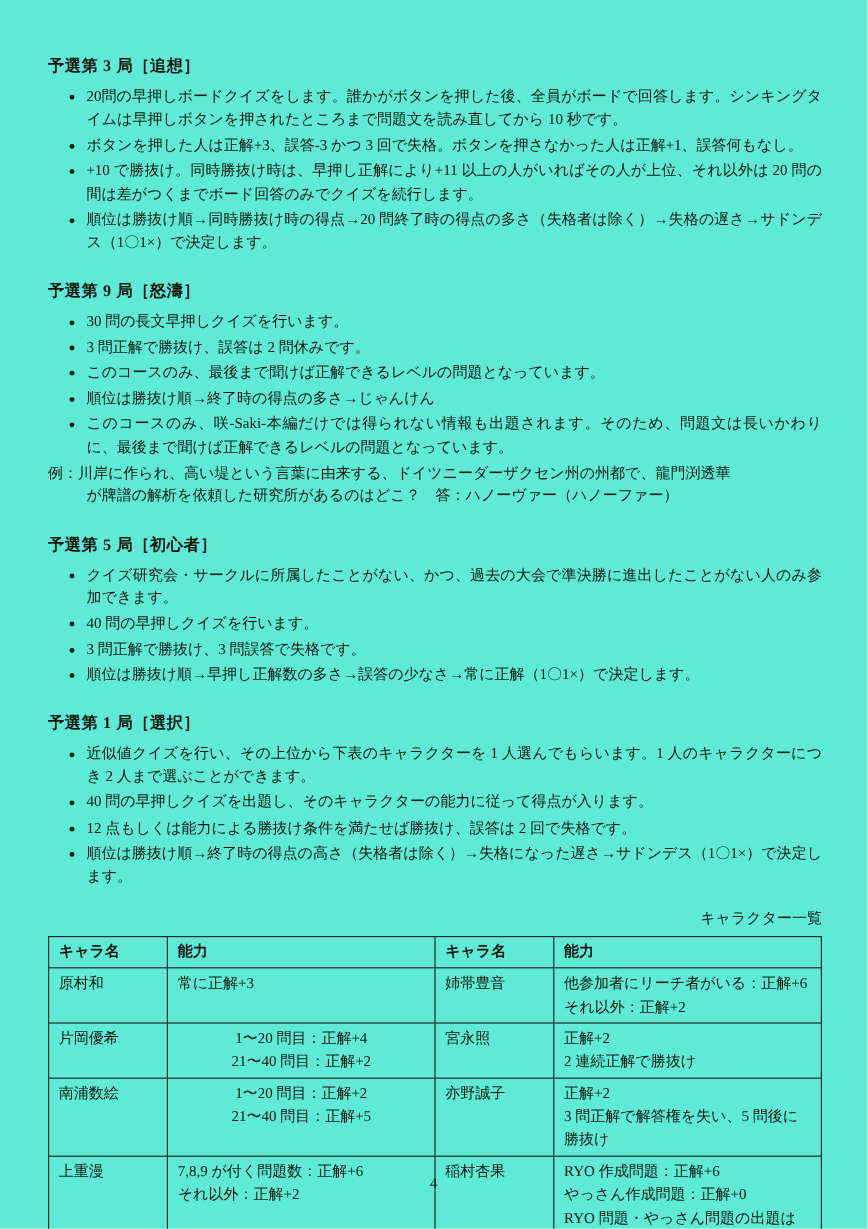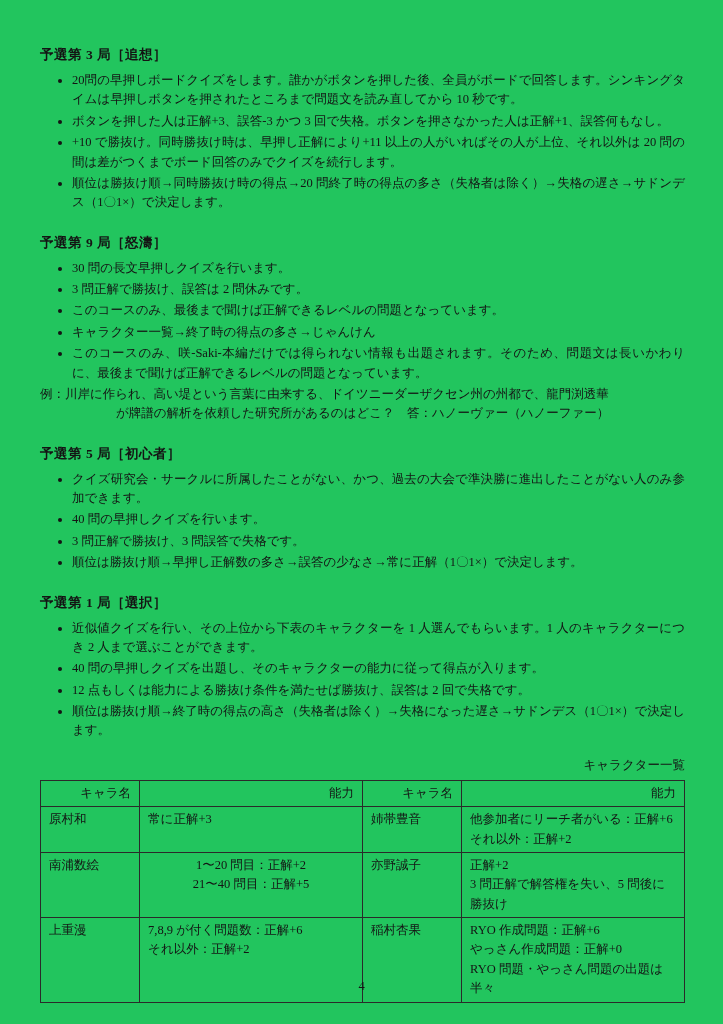--- a/index.html
+++ b/index.html
@@ -1,21 +1,21 @@
 <!DOCTYPE html>
 <html><head>
 <meta charset="utf-8">
 <style>
   html, body { margin: 0; padding: 0; background: #ffffff; }
   .page {
     position: relative;
     width: 723px;
     height: 1024px;
     margin: 0 auto;
-    background: #22c55e;
+    background: #5eead4;
     color: #141414;
     font-family: "Liberation Serif", "DejaVu Serif", serif;
     font-size: 12.5px;
     overflow: hidden;
     box-sizing: border-box;
     padding: 46px 38px 0 40px;
   }
   .section-heading {
     font-size: 13.5px;
     font-weight: bold;
@@ -29,39 +29,39 @@
     list-style-type: disc;
   }
   ul.bullets li {
     line-height: 1.55;
     margin-bottom: 2px;
     text-align: justify;
   }
   .example-line {
     line-height: 1.55;
   }
-  .example-line.cont { margin-left: 76px; }
+  .example-line.cont { margin-left: 32px; }
   .table-title {
     text-align: right;
     margin: 16px 0 6px 0;
   }
   table.char-table {
     border-collapse: collapse;
     margin: 0 auto;
     font-size: 12.5px;
   }
   table.char-table th,
   table.char-table td {
     border: 1px solid #2a2a2a;
     padding: 3px 8px;
     line-height: 1.55;
     vertical-align: top;
     font-weight: normal;
   }
-  table.char-table th { text-align: right; }
+  table.char-table th { text-align: left; font-weight: bold; }
   td.cell-name { width: 86px; text-align: left; }
   td.cell-ability { width: 216px; white-space: pre-line; }
   td.cell-ability.center { text-align: center; }
   .page-number {
     position: absolute;
     bottom: 30px;
     left: 0;
     width: 100%;
     text-align: center;
     font-size: 12.5px;
@@ -81,21 +81,21 @@
       <li>順位は勝抜け順→同時勝抜け時の得点→20 問終了時の得点の多さ（失格者は除く）→失格の遅さ→サドンデス（1〇1×）で決定します。</li>
     </ul>
   </div>
 
   <div class="section">
     <div class="section-heading">予選第 9 局［怒濤］</div>
     <ul class="bullets">
       <li>30 問の長文早押しクイズを行います。</li>
       <li>3 問正解で勝抜け、誤答は 2 問休みです。</li>
       <li>このコースのみ、最後まで聞けば正解できるレベルの問題となっています。</li>
-      <li>キャラクター一覧→終了時の得点の多さ→じゃんけん</li>
+      <li>順位は勝抜け順→終了時の得点の多さ→じゃんけん</li>
       <li>このコースのみ、咲-Saki-本編だけでは得られない情報も出題されます。そのため、問題文は長いかわりに、最後まで聞けば正解できるレベルの問題となっています。</li>
     </ul>
     <div class="example-line">例：川岸に作られ、高い堤という言葉に由来する、ドイツニーダーザクセン州の州都で、龍門渕透華</div>
     <div class="example-line cont">が牌譜の解析を依頼した研究所があるのはどこ？　答：ハノーヴァー（ハノーファー）</div>
   </div>
 
   <div class="section">
     <div class="section-heading">予選第 5 局［初心者］</div>
     <ul class="bullets">
       <li>クイズ研究会・サークルに所属したことがない、かつ、過去の大会で準決勝に進出したことがない人のみ参加できます。</li>
@@ -127,20 +127,28 @@
     </thead>
     <tbody>
       <tr>
         <td class="cell-name">原村和</td>
         <td class="cell-ability">常に正解+3</td>
         <td class="cell-name">姉帯豊音</td>
         <td class="cell-ability">他参加者にリーチ者がいる：正解+6
 それ以外：正解+2</td>
       </tr>
       <tr>
+        <td class="cell-name">片岡優希</td>
+        <td class="cell-ability center">1〜20 問目：正解+4
+21〜40 問目：正解+2</td>
+        <td class="cell-name">宮永照</td>
+        <td class="cell-ability">正解+2
+2 連続正解で勝抜け</td>
+      </tr>
+      <tr>
         <td class="cell-name">南浦数絵</td>
         <td class="cell-ability center">1〜20 問目：正解+2
 21〜40 問目：正解+5</td>
         <td class="cell-name">亦野誠子</td>
         <td class="cell-ability">正解+2
 3 問正解で解答権を失い、5 問後に勝抜け</td>
       </tr>
       <tr>
         <td class="cell-name">上重漫</td>
         <td class="cell-ability">7,8,9 が付く問題数：正解+6

